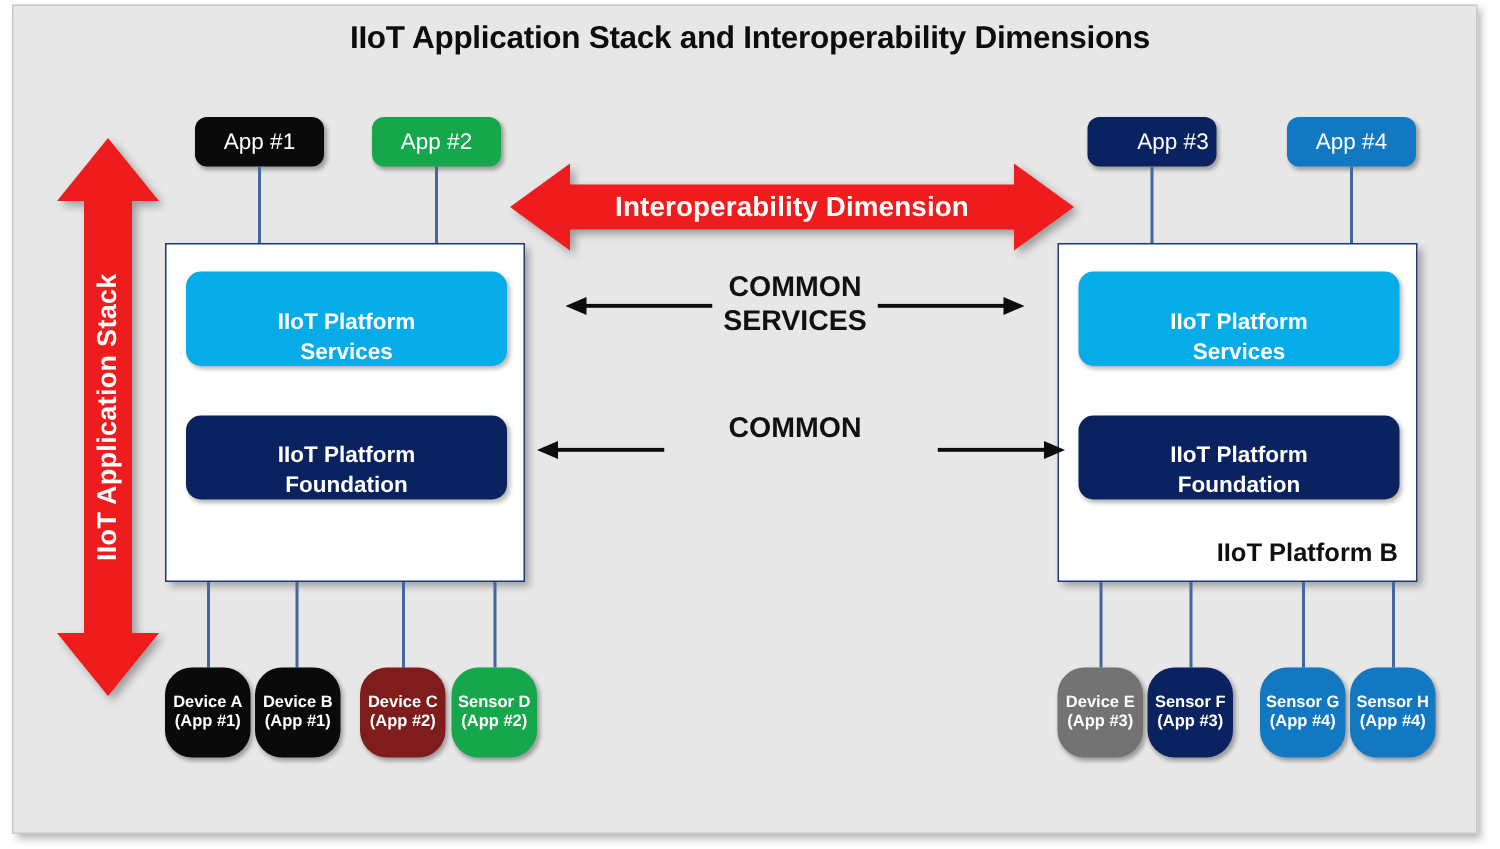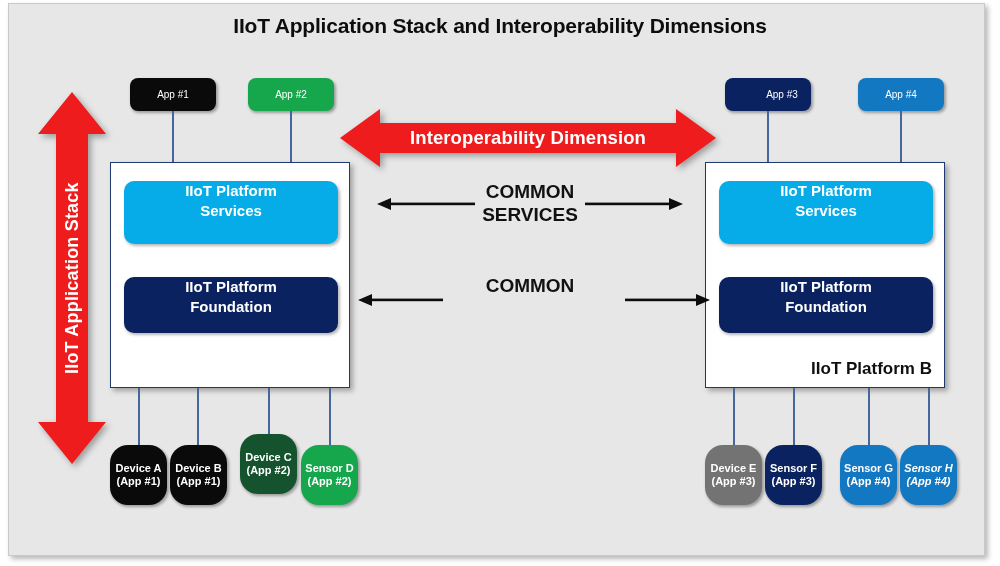--- a/index.html
+++ b/index.html
@@ -53,21 +53,21 @@
     align-items: center;
     justify-content: center;
     box-sizing: border-box;
     box-shadow: 1.5px 2px 3px rgba(0,0,0,0.33);
     text-align: center;
     line-height: 1.18;
   }
   .app-chip {
     width: 86px;
     height: 33px;
-    font-size: 10px;
+    font-size: 15px;
     font-weight: normal;
     border-radius: 8px;
   }
   .dev-chip {
     width: 57px;
     height: 60px;
     font-size: 11px;
     font-weight: bold;
     border-radius: 18px;
     padding: 0 2px;
@@ -87,21 +87,21 @@
     position: absolute;
     left: 13px;
     width: 214px;
     border-radius: 10px;
     color: #ffffff;
     font-size: 15px;
     font-weight: bold;
     display: flex;
     flex-direction: column;
     align-items: center;
-    justify-content: flex-start;
+    justify-content: flex-end;
     line-height: 1.30;
     box-sizing: border-box;
     box-shadow: 1.5px 2px 3px rgba(0,0,0,0.28);
   }
   .layer-services { top: 18px;  height: 63px; background: #06ace8; }
   .layer-foundation { top: 114px; height: 56px; background: #0b2260; }
   .platform-name {
     position: absolute;
     right: 12px;
     bottom: 8px;
@@ -283,38 +283,38 @@
   <div class="conn" style="left:928px; top:388px; height:57px;"></div>
 
   <div class="chip dev-chip" style="left:110px; top:445px; background:#0a0a0a;">
     <span>Device  A</span>
     <span class="l2">(App #1)</span>
   </div>
   <div class="chip dev-chip" style="left:170px; top:445px; background:#0a0a0a;align-items:center;">
     <span>Device  B</span>
     <span class="l2">(App #1)</span>
   </div>
-  <div class="chip dev-chip" style="left:240px; top:434px; background:#14532d;">
+  <div class="chip dev-chip" style="left:240px; top:445px; background:#7f1d1d;">
     <span>Device C</span>
     <span class="l2">(App #2)</span>
   </div>
   <div class="chip dev-chip" style="left:301px; top:445px; background:#16a74d;">
     <span>Sensor D</span>
     <span class="l2">(App #2)</span>
   </div>
   <div class="chip dev-chip" style="left:705px; top:445px; background:#737373;">
     <span>Device E</span>
     <span class="l2">(App #3)</span>
   </div>
   <div class="chip dev-chip" style="left:765px; top:445px; background:#0b2260;">
     <span>Sensor F</span>
     <span class="l2">(App #3)</span>
   </div>
   <div class="chip dev-chip" style="left:840px; top:445px; background:#1378c2;">
     <span>Sensor G</span>
     <span class="l2">(App #4)</span>
   </div>
-  <div class="chip dev-chip" style="left:900px; top:445px; background:#1378c2;font-style:italic;">
+  <div class="chip dev-chip" style="left:900px; top:445px; background:#1378c2;">
     <span>Sensor  H</span>
     <span class="l2">(App #4)</span>
   </div>
 
 </div>
 
 </body></html>

